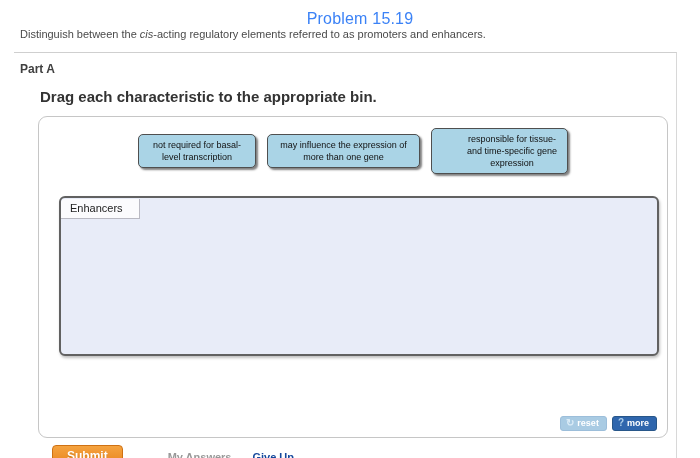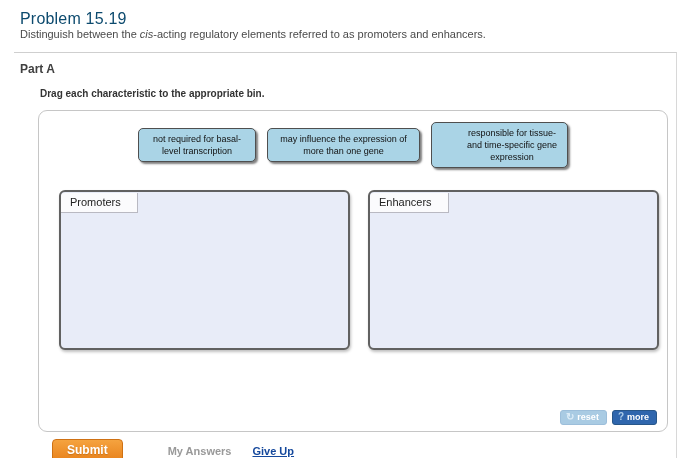--- a/index.html
+++ b/index.html
@@ -4,31 +4,31 @@
 <style>
   * { margin: 0; padding: 0; box-sizing: border-box; }
   html, body { background: #fff; }
   body {
     width: 700px; height: 458px;
     font-family: "Liberation Sans", sans-serif;
     color: #333; overflow: hidden; position: relative;
   }
   
   .header { padding: 10px 0 12px 20px; }
-  .title { font-size: 16px; font-weight: 400; color: #0c4a6e; letter-spacing: 0.2px; }
+  .title { font-size: 16px; font-weight: 400; color: #3b82f6; letter-spacing: 0.2px; text-align: center; }
   .subtitle { font-size: 11px; color: #4a4a4a; }
   .subtitle .it { font-style: italic; }
   
   .part-panel {
     margin-left: 14px; width: 663px; min-height: 402px;
     border-top: 1px solid #cfcfcf; border-right: 1px solid #d8d8d8;
     padding-top: 9px;
   }
   .part-label { margin-left: 6px; font-size: 12px; font-weight: bold; color: #404040; }
-  .instruction { margin: 12px 0 1px 26px; font-size: 10px; font-weight: bold; color: #333; }
+  .instruction { margin: 12px 0 1px 26px; font-size: 15px; font-weight: bold; color: #333; }
   
   .workspace {
     position: relative;
     margin: 11px 0 0 24px; width: 630px; height: 322px;
     border: 1px solid #c6c6c6; border-radius: 9px;
     background: #fff;
   }
   .chip-row {
     display: flex; justify-content: center; align-items: center;
     gap: 11px; margin-top: 11px;
@@ -118,23 +118,20 @@
 
   <div class="workspace">
     <div class="chip-row">
       <div class="chip c6">not required for basal-level transcription</div>
       <div class="chip c5">may influence the expression of more than one gene</div>
       <div class="chip c7">responsible for tissue- and time-specific gene expression</div>
     </div>
 
     <div class="bins">
       <div class="bin">
-        <span class="bin-tab">Promoters</span>
-      </div>
-      <div class="bin">
         <span class="bin-tab">Enhancers</span>
       </div>
     </div>
 
     <div class="mini-controls">
       <span class="mini-btn reset-btn">
           <span class="ico">↻</span>
           <span>reset</span>
         </span>
       <span class="mini-btn help-btn">

